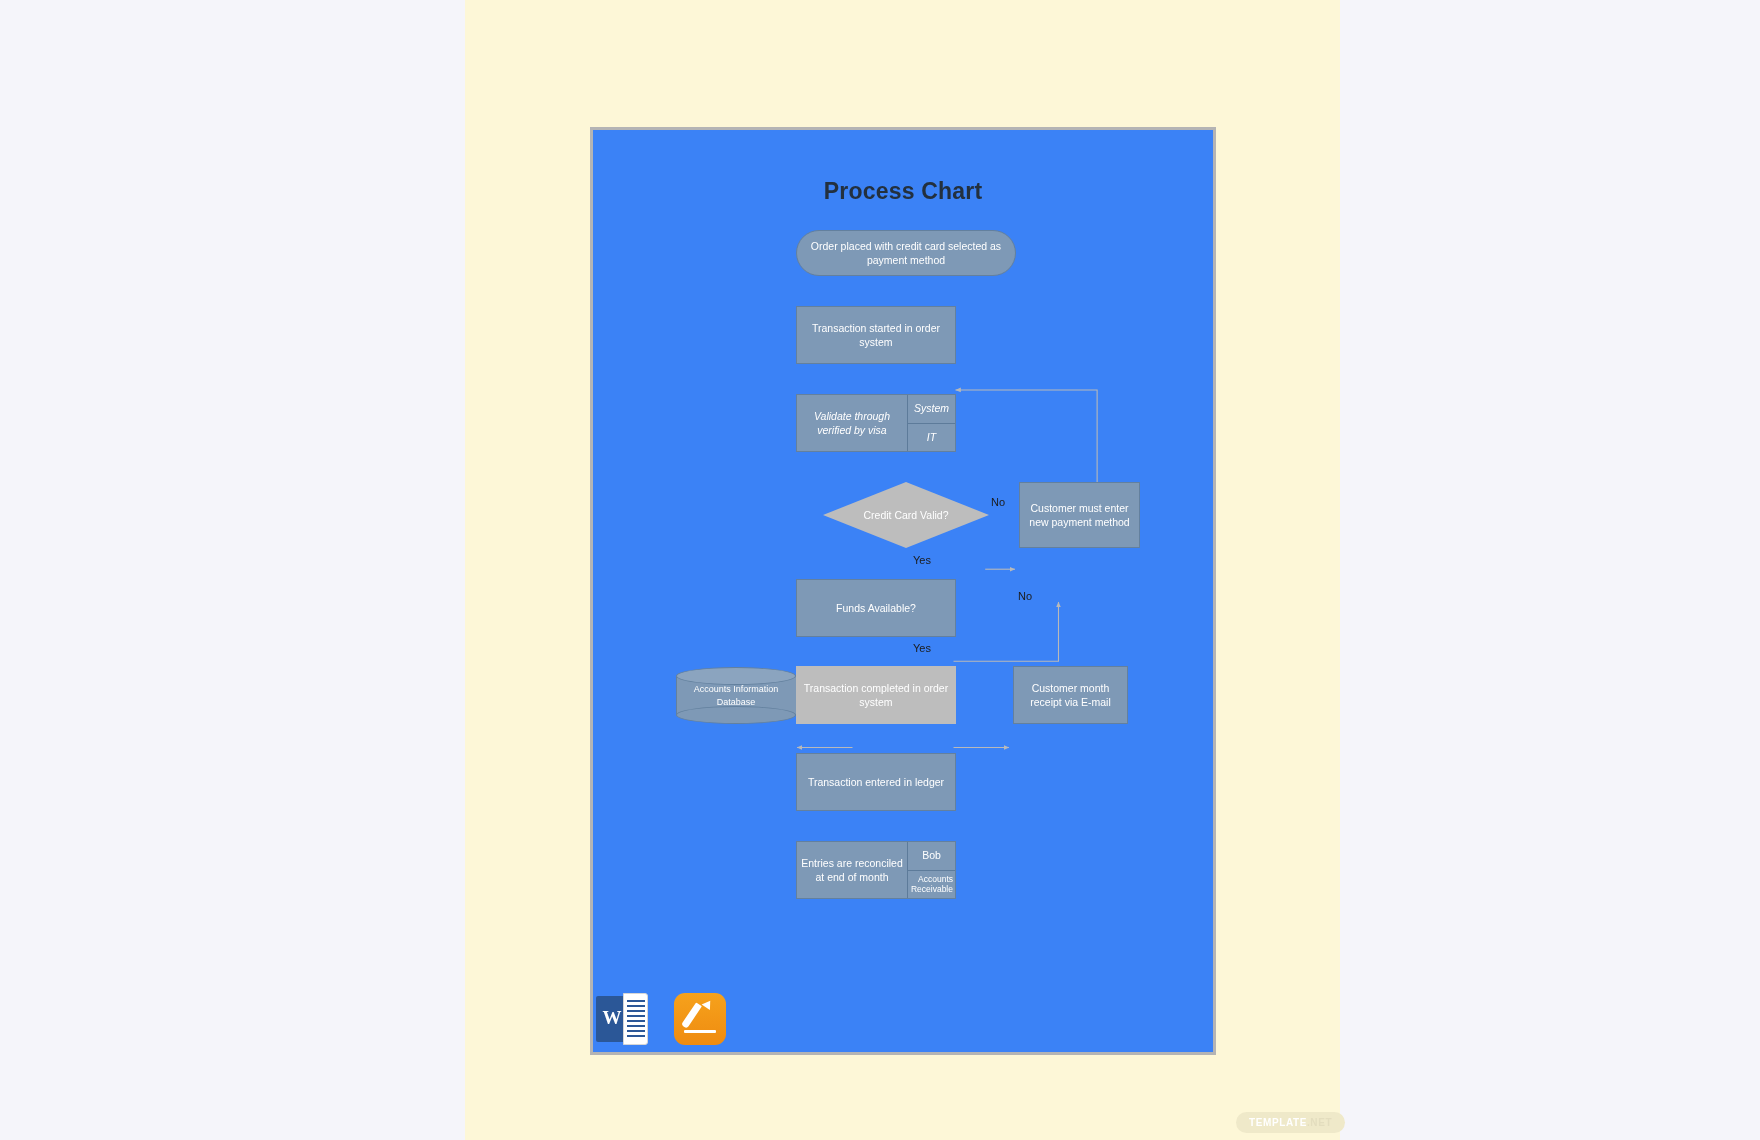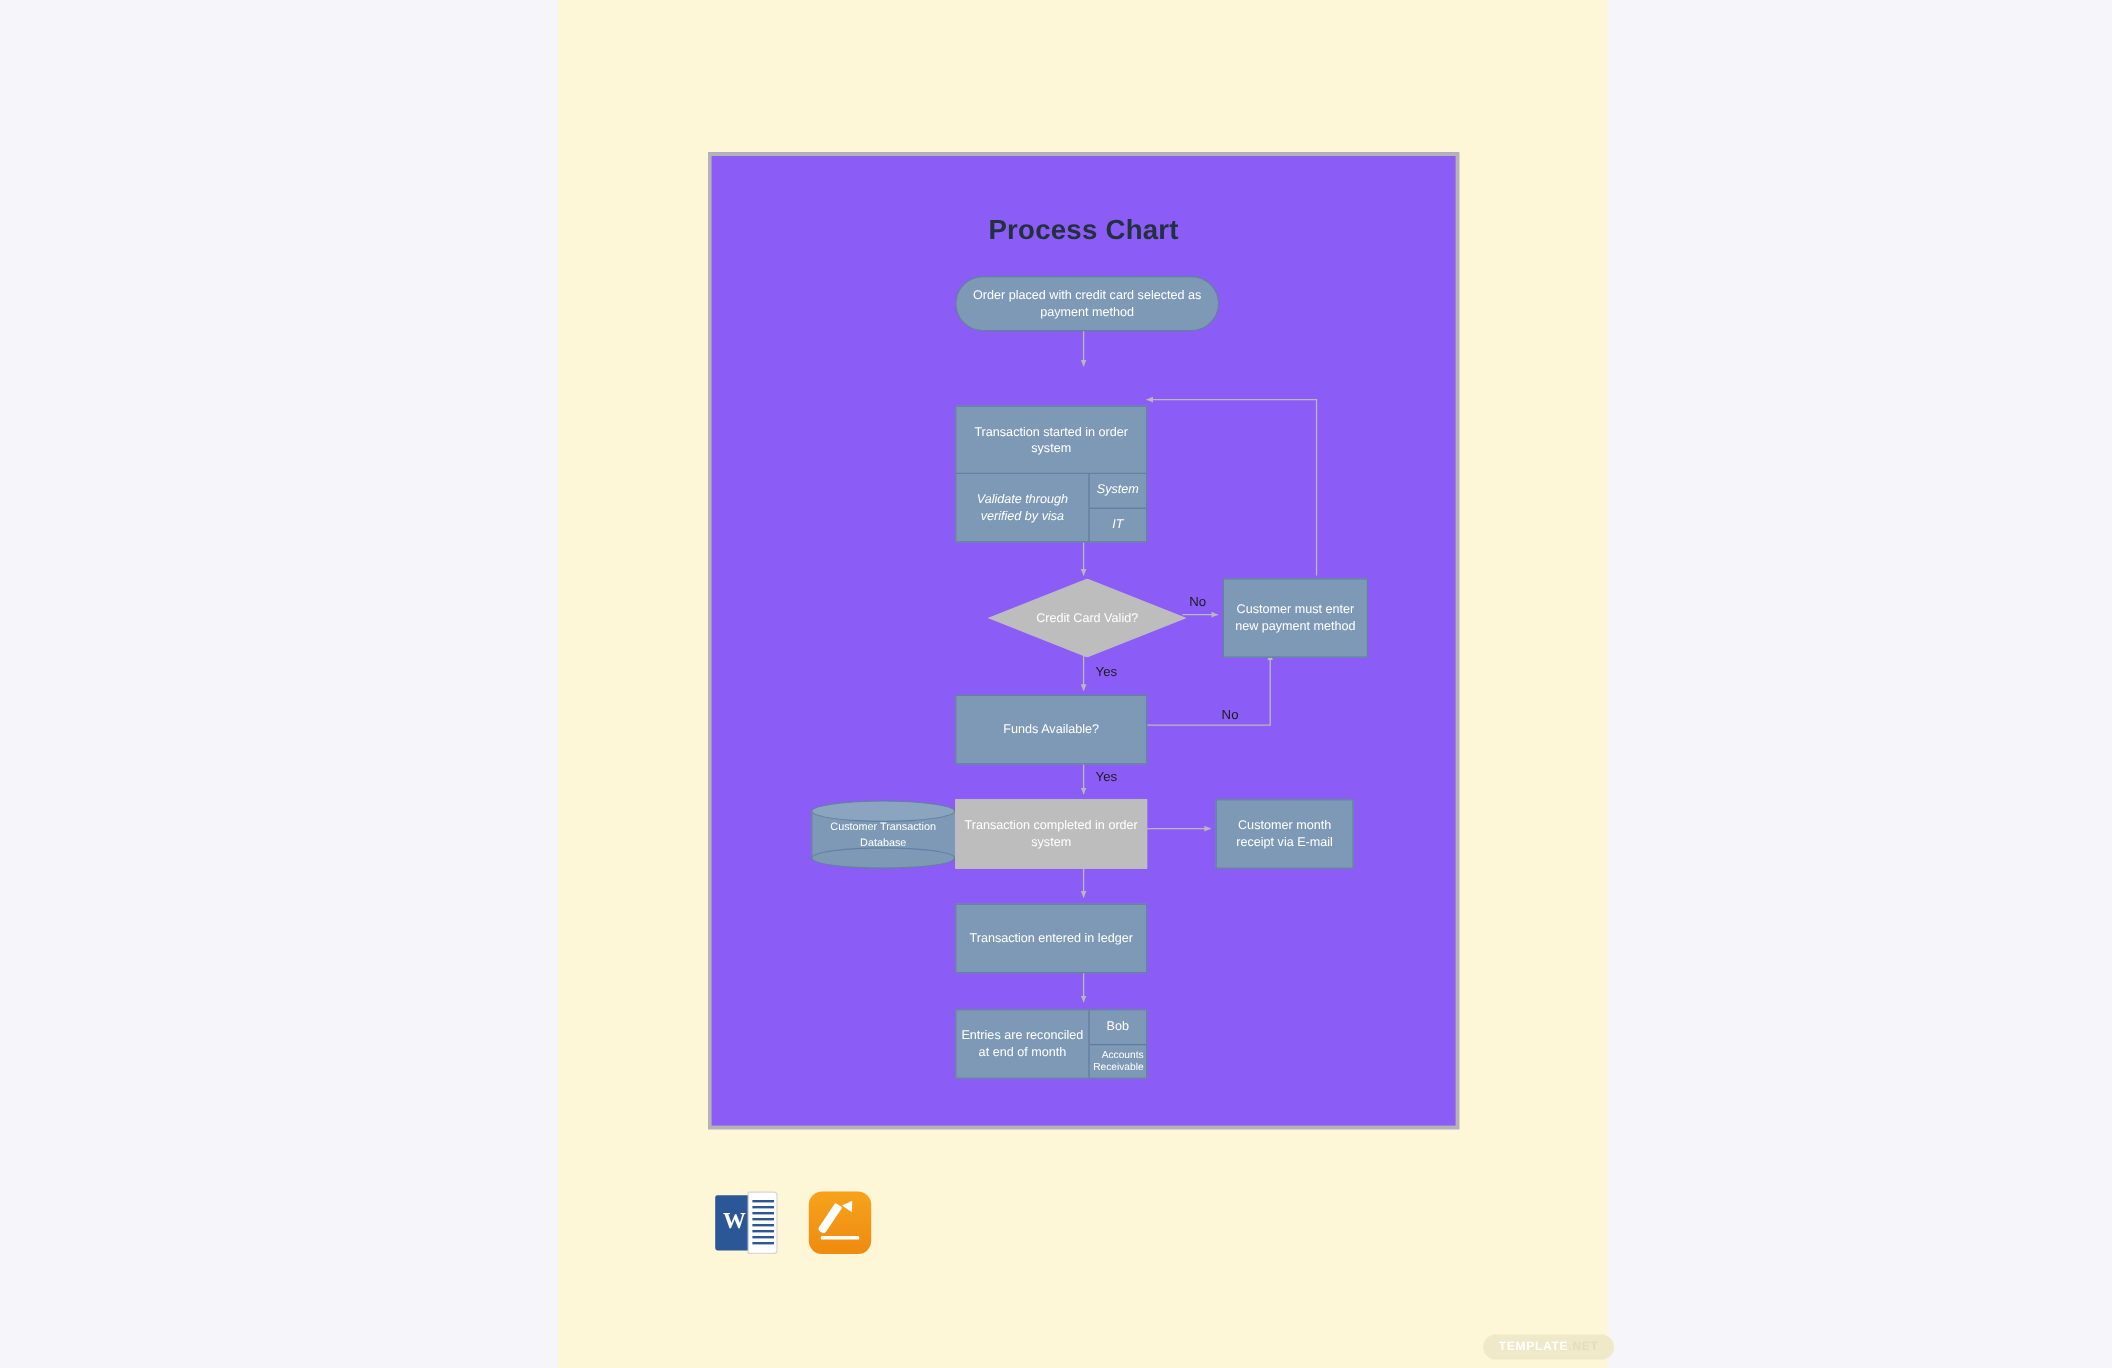--- a/index.html
+++ b/index.html
@@ -8,22 +8,22 @@
     background:#f5f5fa;
     font-family:"Liberation Sans", sans-serif;
     overflow:hidden;
     position:relative;
   }
   #cream{
     position:absolute; left:465px; top:0; width:875px; height:1140px;
     background:#fdf7d7;
   }
   #page{
-    position:absolute; left:590px; top:127px; width:626px; height:814px;
-    background:#8b5cf6;
+    position:absolute; left:590px; top:127px; width:626px; height:928px;
+    background:#3b82f6;
     border:3px solid #b4b4b4;
     box-sizing:border-box;
     padding-left:38px;
   }
   #title{
     position:absolute; left:0; top:48px; width:100%;
     text-align:center;
     font-size:23px; font-weight:bold; color:#23303e;
     letter-spacing:0.2px;
   }
@@ -147,21 +147,21 @@
         <path d="M364,478 L470,478 L470,418"></path>
 
         <path d="M509,352 L509,204 L366,204"></path>
       </g>
     </svg>
 
     <div class="node blue term" style="left:203px;top:100px;width:220px;height:46px;text-align:center;">
       <span>Order placed with credit card selected as payment method</span>
     </div>
 
-    <div class="node blue" style="left:203px;top:176px;width:160px;height:58px;margin-top:32px;">
+    <div class="node blue" style="left:203px;top:176px;width:160px;height:58px;">
       <span>Transaction started in order system</span>
     </div>
 
     <div class="split" style="left:203px;top:264px;width:160px;height:58px;font-style:italic;">
       <div class="main">Validate through verified by visa</div>
       <div class="side">
         <div class="cell">System</div>
         <div class="cell">IT</div>
       </div>
     </div>
@@ -176,21 +176,21 @@
     </div>
 
     <div class="node blue" style="left:203px;top:449px;width:160px;height:58px;">
       <span>Funds Available?</span>
     </div>
 
     <div class="cyl" style="left:83px;top:537px;width:120px;height:57px;">
       <div class="body"></div>
       <div class="top"></div>
       <div class="bot"></div>
-      <div class="lbl">Customer Transaction Database</div>
+      <div class="lbl">Accounts Information Database</div>
     </div>
 
     <div class="node grey" style="left:203px;top:536px;width:160px;height:58px;">
       <span>Transaction completed in order system</span>
     </div>
 
     <div class="node blue" style="left:420px;top:536px;width:115px;height:58px;">
       <span>Customer month receipt via E-mail</span>
     </div>
 

